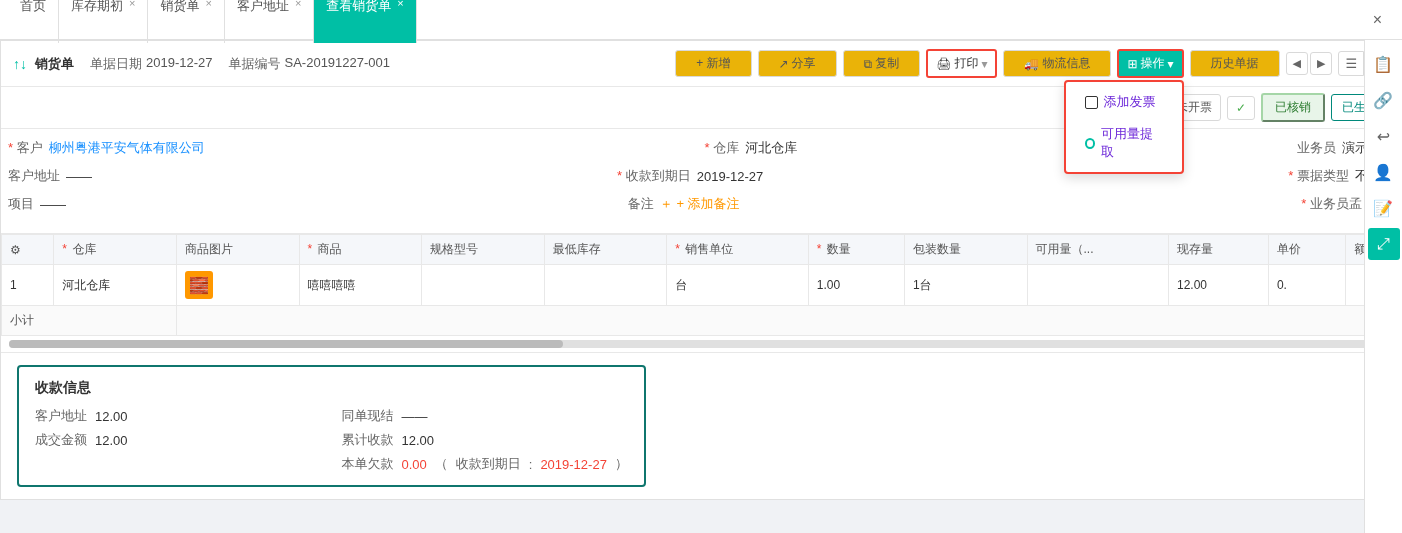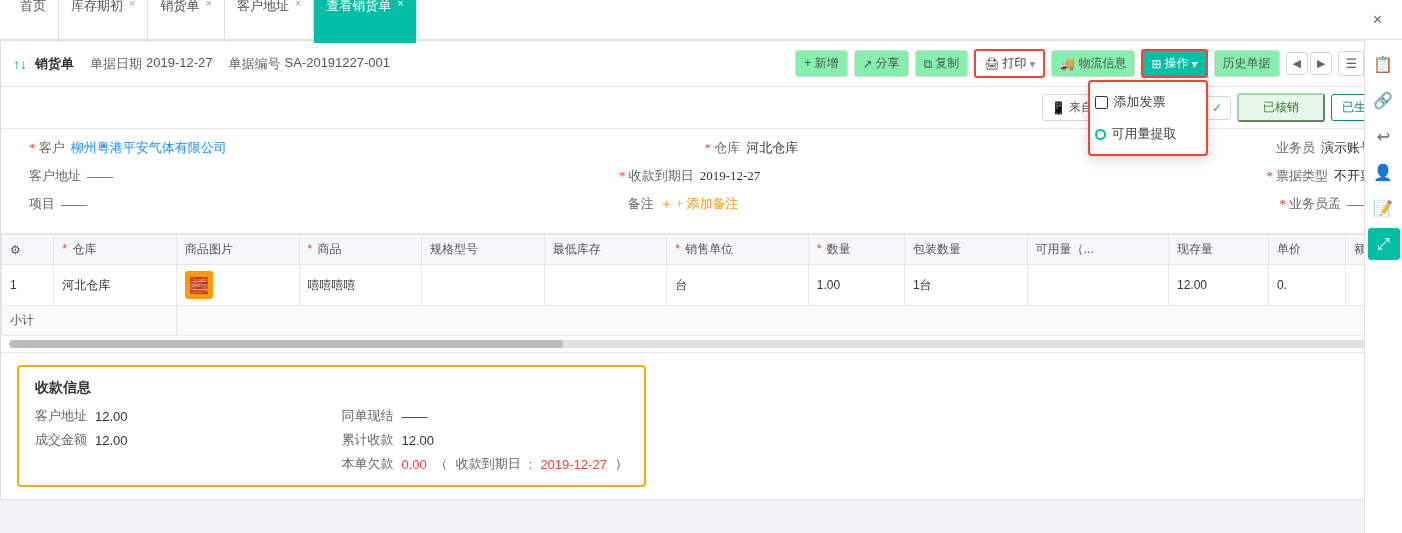--- a/index.html
+++ b/index.html
@@ -31,47 +31,47 @@
     }
     .doc-title-area { display: flex; align-items: center; gap: 8px; }
     .doc-icon { color: #00bfa5; font-size: 14px; }
     .doc-type { font-weight: bold; color: #333; }
     .doc-meta { display: flex; align-items: center; gap: 16px; margin-left: 16px; font-size: 13px; color: #555; }
     .doc-meta span { display: flex; gap: 4px; }
     .doc-meta label { color: #666; }
     .doc-actions { margin-left: auto; display: flex; align-items: center; gap: 6px; }
     .action-btn {
       display: flex; align-items: center; gap: 3px;
-      padding: 4px 8px; border: 1px solid #d9d9d9; border-radius: 3px;
-      background: #86efac; cursor: pointer; color: #555; font-size: 12px;
+      padding: 4px 20px; border: 1px solid #d9d9d9; border-radius: 3px;
+      background: #eab308; cursor: pointer; color: #555; font-size: 12px;
     }
     .nav-arrows { display: flex; gap: 2px; }
     .nav-arrow { padding: 4px 6px; border: 1px solid #d9d9d9; border-radius: 3px; cursor: pointer; color: #666; font-size: 11px; }
     .view-toggle { display: flex; }
     .view-btn { padding: 4px 6px; border: 1px solid #d9d9d9; cursor: pointer; color: #666; font-size: 13px; background: #fff; }
     .view-btn:first-child { border-radius: 3px 0 0 3px; }
     .view-btn:last-child { border-radius: 0 3px 3px 0; }
 
     
     .sub-actions {
       display: flex; align-items: center; justify-content: flex-end;
       padding: 6px 12px; gap: 6px; border-bottom: 1px solid #e8e8e8; background: #fff;
     }
     .sub-btn {
       display: flex; align-items: center; gap: 3px;
       padding: 4px 8px; border: 1px solid #d9d9d9; border-radius: 3px;
       background: #fff; cursor: pointer; color: #555; font-size: 12px;
     }
     .sub-btn .dot { width: 8px; height: 8px; border-radius: 50%; display: inline-block; }
     .sub-btn .dot.gray { background: #999; }
-    .status-green-btn { background: #e8f5e9; color: #2e7d32; border-color: #a5d6a7; border-radius: 3px; padding: 4px 24px; font-size: 12px; cursor: pointer; }
+    .status-green-btn { background: #e8f5e9; color: #2e7d32; border-color: #a5d6a7; border-radius: 3px; padding: 4px 12px; font-size: 12px; cursor: pointer; }
     .status-outline-btn { background: #fff; color: #00897b; border-color: #00897b; border: 1px solid; border-radius: 3px; padding: 4px 10px; font-size: 12px; cursor: pointer; }
 
     
-    .form-section { padding: 10px 28px; background: #fff; font-family: Liberation Serif, serif; }
+    .form-section { padding: 10px 7px; background: #fff; }
     .form-row { display: flex; align-items: center; margin-bottom: 10px; gap: 20px; }
     .form-field { display: flex; align-items: center; gap: 6px; }
     .form-field label { color: #666; white-space: nowrap; }
     .form-field label.required::before { content: '* '; color: #f44336; }
     .form-field .value { color: #333; }
     .form-field .value.link { color: #1890ff; cursor: pointer; }
 
     
     .table-container { overflow-x: auto; border-top: 1px solid #e8e8e8; }
     .data-table { width: 100%; border-collapse: collapse; font-size: 12px; }
@@ -116,21 +116,21 @@
 
     
     .dropdown-menu {
       position: absolute; top: 100%; right: 0; background: #fff;
       border: 1px solid #e0e0e0; border-radius: 4px;
       box-shadow: 0 4px 12px rgba(0,0,0,0.15); z-index: 100;
       min-width: 120px; padding: 4px 0;
     }
     .dropdown-item {
       display: flex; align-items: center; gap: 6px;
-      padding: 7px 5px; cursor: pointer; font-size: 13px; color: #404040;
+      padding: 7px 19px; cursor: pointer; font-size: 13px; color: #6d28d9;
     }
     .dropdown-item .radio-dot { width: 10px; height: 10px; border-radius: 50%; border: 2px solid #00bfa5; display: inline-block; position: relative; }
     .dropdown-item .radio-dot.filled::after { content:''; width:5px; height:5px; background:#00bfa5; border-radius:50%; position:absolute; top:50%; left:50%; transform:translate(-50%,-50%); }
 
     
     .ops-btn {
       background: #00bfa5; color: #fff; border: 1px solid #00897b;
       border-radius: 3px; padding: 4px 8px; font-size: 12px; cursor: pointer;
       display: flex; align-items: center; gap: 3px; position: relative;
     }
@@ -372,21 +372,21 @@
         </table>
       </div>
 
       <div style="padding: 2px 8px;">
         <div class="scroll-bar">
           <div class="scroll-thumb"></div>
         </div>
       </div>
 
       <div class="bottom-info">
-        <div class="bottom-box" style="border: 2px solid #eab308;">
+        <div class="bottom-box" style="border: 2px solid #0f766e;">
           <h3>收款信息</h3>
           <div class="bottom-grid">
             <div class="bottom-row">
               <label>客户地址</label>
               <span class="val">12.00</span>
             </div>
             <div class="bottom-row">
               <label>同单现结</label>
               <span class="val">——</span>
             </div>

